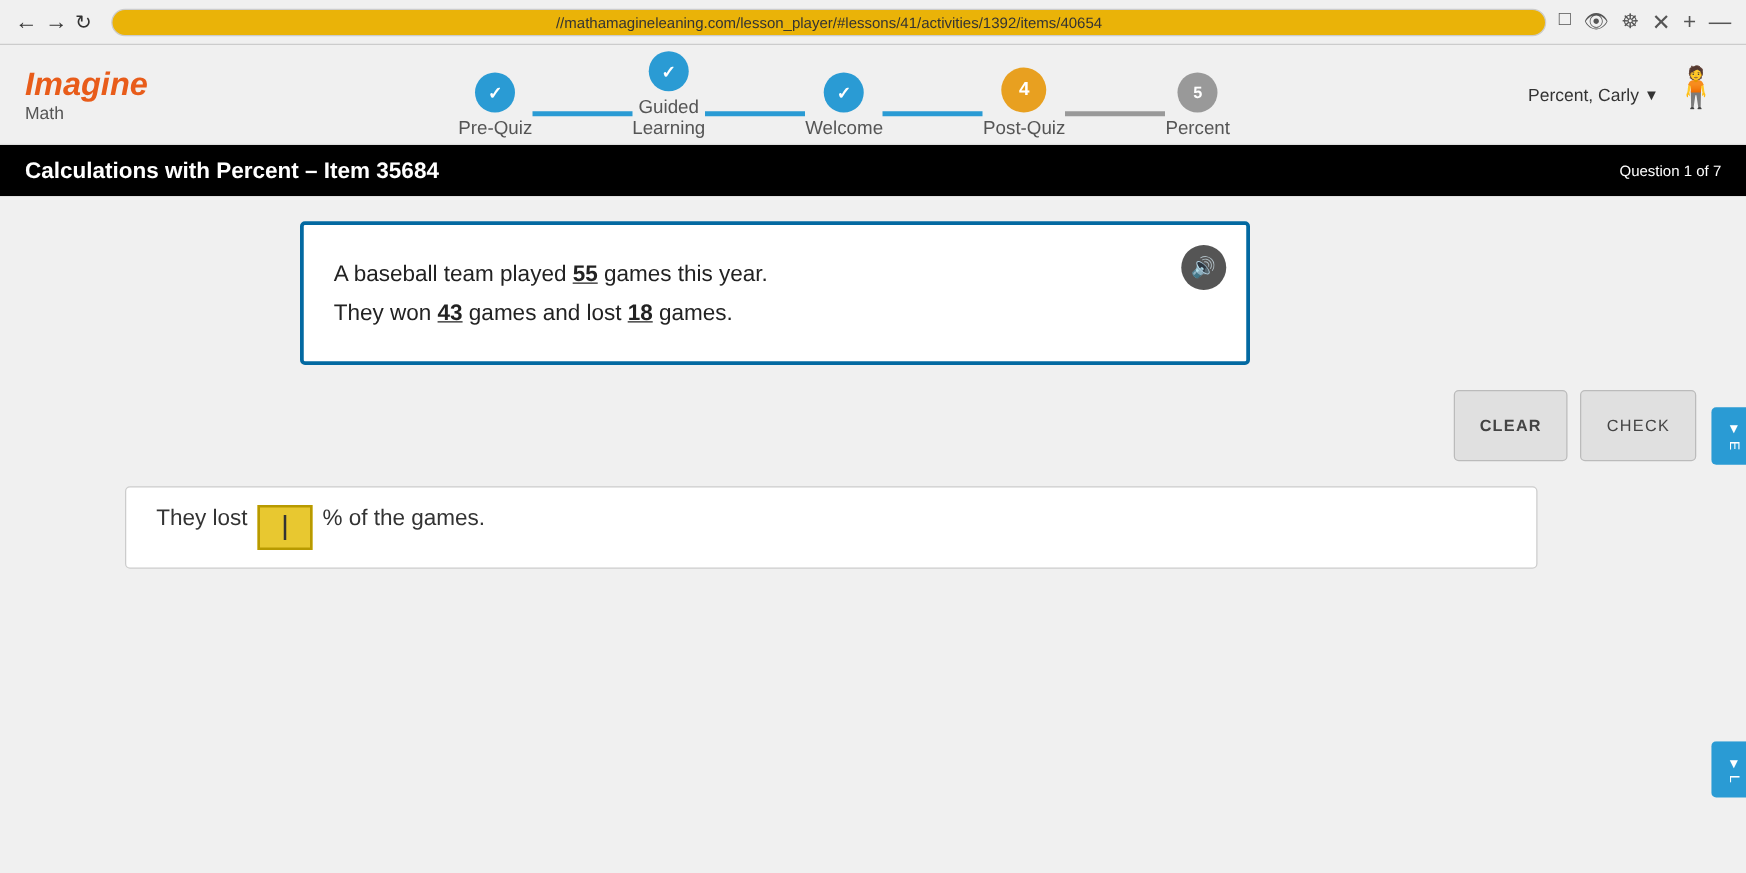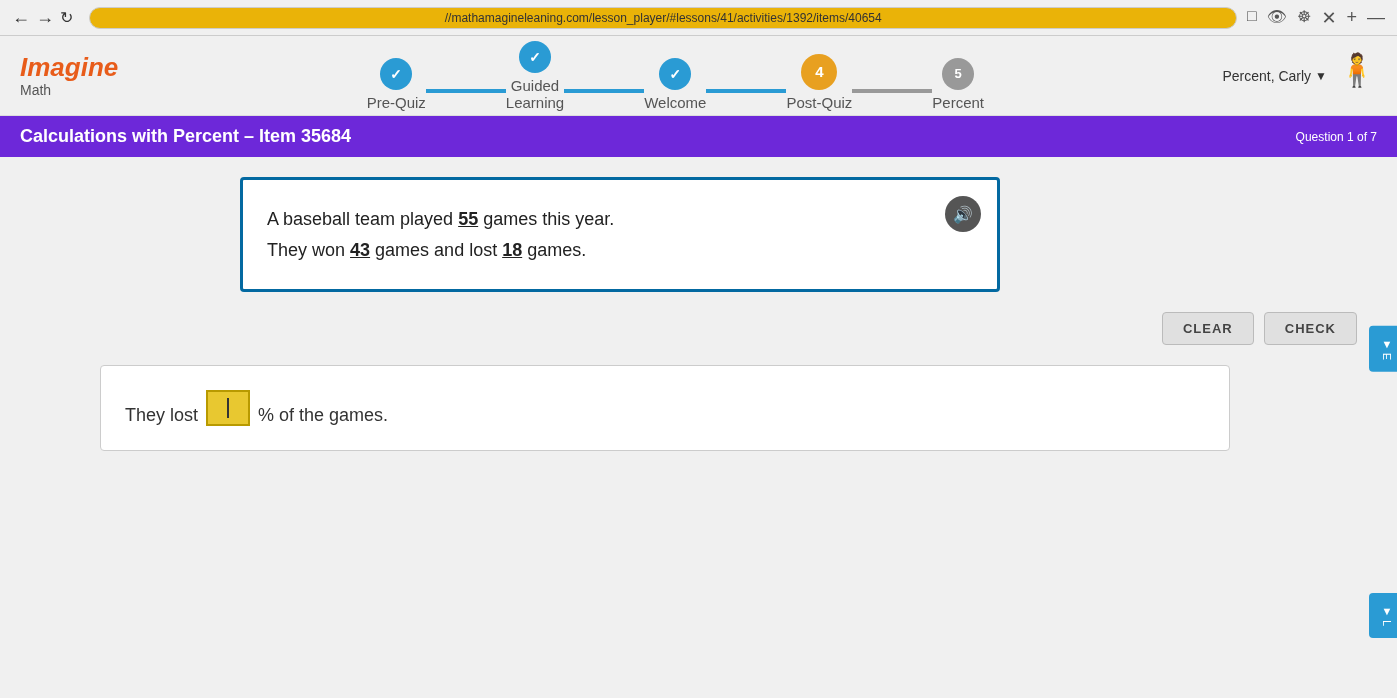--- a/index.html
+++ b/index.html
@@ -154,21 +154,21 @@
       gap: 4px;
     }
     .avatar {
       width: 40px;
       height: 50px;
       position: relative;
     }
 
     
     .title-bar {
-      background: #6d28d9;
+      background: #000000;
       color: white;
       font-size: 18px;
       font-weight: bold;
       padding: 10px 20px;
       display: flex;
       justify-content: space-between;
       align-items: center;
     }
     .question-counter {
       font-size: 12px;
@@ -224,47 +224,47 @@
       justify-content: flex-end;
       gap: 10px;
       max-width: 1120px;
       margin-bottom: 20px;
       margin-left: 200px;
     }
     .btn-clear {
       background: #e0e0e0;
       border: 1px solid #bbb;
       border-radius: 4px;
-      padding: 8px 20px;
+      padding: 20px 20px;
       font-size: 13px;
       color: #444;
       cursor: pointer;
       font-weight: bold;
       letter-spacing: 1px;
     }
     .btn-check {
       background: #e0e0e0;
       border: 1px solid #bbb;
       border-radius: 4px;
       padding: 8px 20px;
       font-size: 13px;
       color: #444;
       cursor: pointer;
-      font-weight: bold;
+      font-weight: normal;
       letter-spacing: 1px;
     }
 
     
     .answer-area {
       background: white;
       border: 1px solid #ccc;
       border-radius: 4px;
-      padding: 24px 24px;
-      display: flex;
-      align-items: flex-end;
+      padding: 14px 24px;
+      display: flex;
+      align-items: flex-start;
       gap: 8px;
       font-size: 18px;
       color: #333;
       max-width: 1130px;
       margin-left: 60px;
     }
     .answer-input-box {
       width: 44px;
       height: 36px;
       background: #e8c830;

